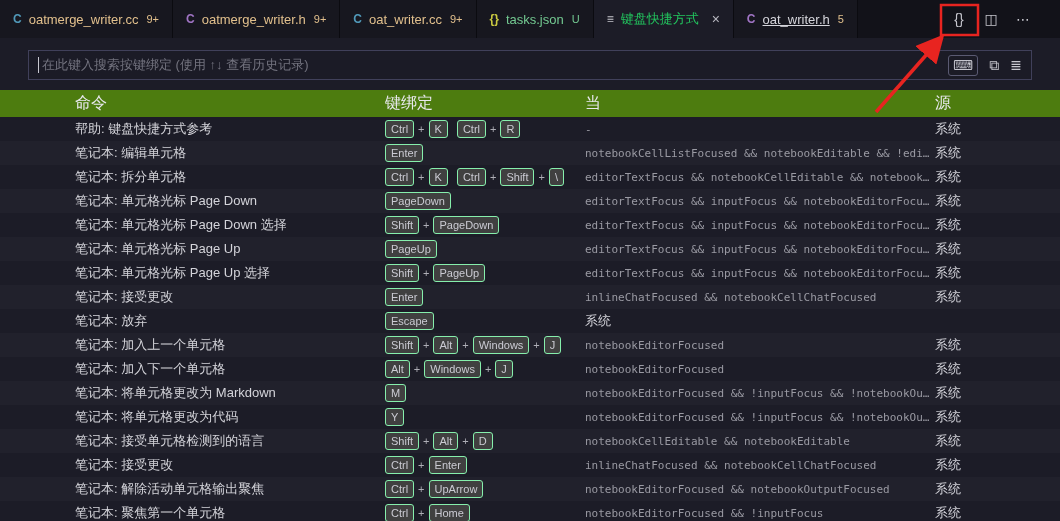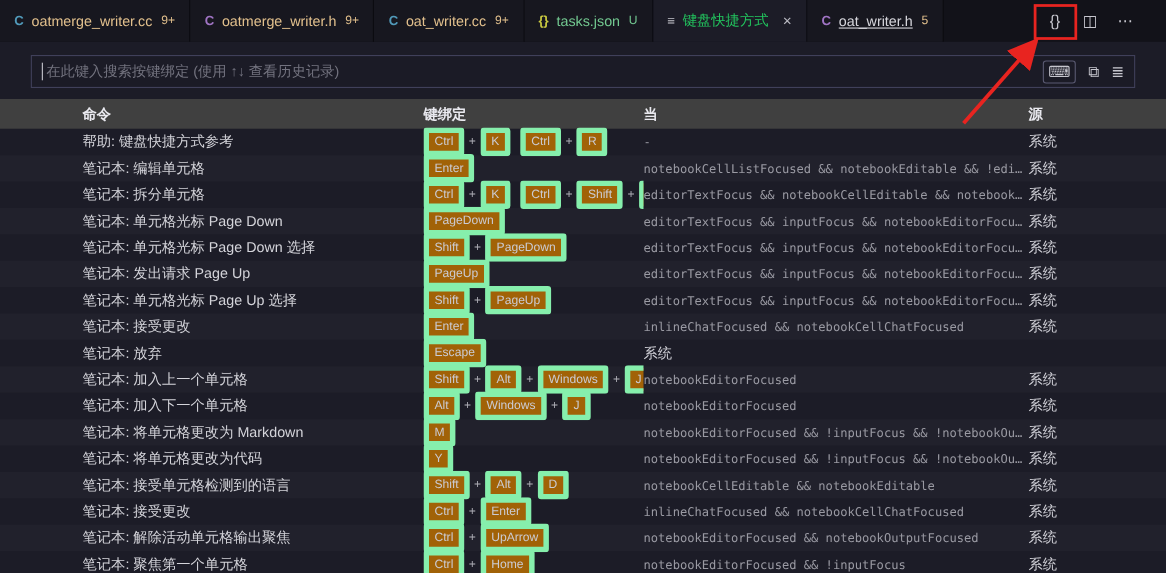--- a/index.html
+++ b/index.html
@@ -40,28 +40,28 @@
   .search-placeholder { color:#73737f; font-size:13px; flex:1; white-space:nowrap; overflow:hidden; }
   .search-icons { display:flex; gap:11px; align-items:center; }
   .search-icon { color:#c6c6ce; font-size:14px; line-height:1; cursor:pointer; }
   .search-icon.boxed { border:1px solid #5a5a72; border-radius:3px; padding:2px 4px 3px; }
 
   
   .thead, .row {
     display:grid; grid-template-columns:310px 200px 350px 1fr;
     padding-left:75px; align-items:center;
   }
-  .thead { height:27px; background:#404040; font-weight:bold; font-size:13px; color:#e9e9ef; }
+  .thead { height:27px; background:#4d7c0f; font-weight:normal; font-size:16px; color:#e9e9ef; }
   .row { height:24px; font-size:13px; color:#d4d4da; cursor:pointer; }
   .row:nth-child(even) { background:#21212c; }
   .cell-cmd { white-space:nowrap; overflow:hidden; }
   .keys { display:flex; align-items:center; gap:9px; overflow:hidden; }
   .chord { display:flex; align-items:center; gap:4px; }
   .key {
-    background:#a16207; border:5px solid #86efac; border-radius:3px;
+    background:#404040; border:1px solid #86efac; border-radius:3px;
     font-size:11px; padding:0 5px; line-height:16px; color:#cbcbd3; white-space:nowrap;text-align:center;
   }
   .plus { font-size:11px; color:#aeaeb6; }
   .cell-when {
     font-family:"DejaVu Sans Mono","Liberation Mono",monospace;
     font-size:11px; color:#9a9aa3; white-space:nowrap; overflow:hidden;
   }
   .cell-src { font-size:13px; color:#d0d0d7; }
 
   
@@ -192,21 +192,21 @@
           <span class="chord">
             <span class="key">Shift</span>
             <span class="plus">+</span>
             <span class="key">PageDown</span>
           </span>
         </div>
         <span class="cell-when">editorTextFocus &amp;&amp; inputFocus &amp;&amp; notebookEditorFocu…</span>
         <span class="cell-src">系统</span>
       </div>
       <div class="row">
-        <span class="cell-cmd">笔记本: 发出请求 Page Up</span>
+        <span class="cell-cmd">笔记本: 单元格光标 Page Up</span>
         <div class="keys">
           <span class="chord">
             <span class="key">PageUp</span>
           </span>
         </div>
         <span class="cell-when">editorTextFocus &amp;&amp; inputFocus &amp;&amp; notebookEditorFocu…</span>
         <span class="cell-src">系统</span>
       </div>
       <div class="row">
         <span class="cell-cmd">笔记本: 单元格光标 Page Up 选择</span>

